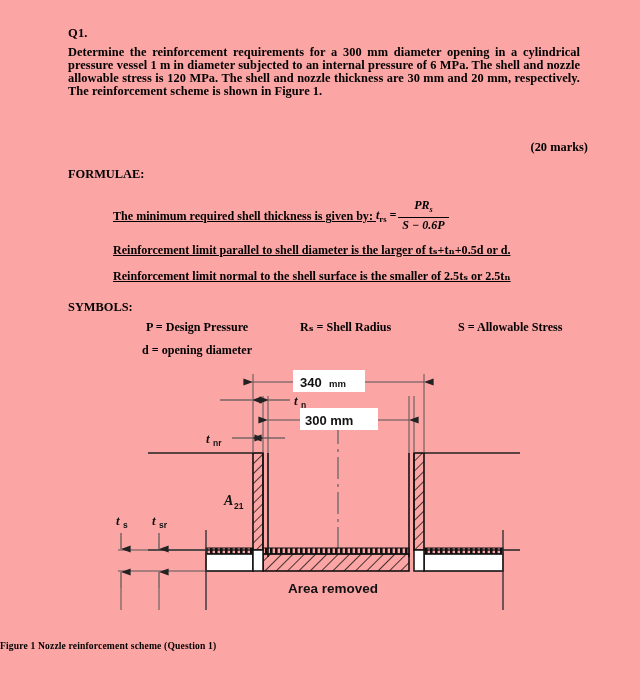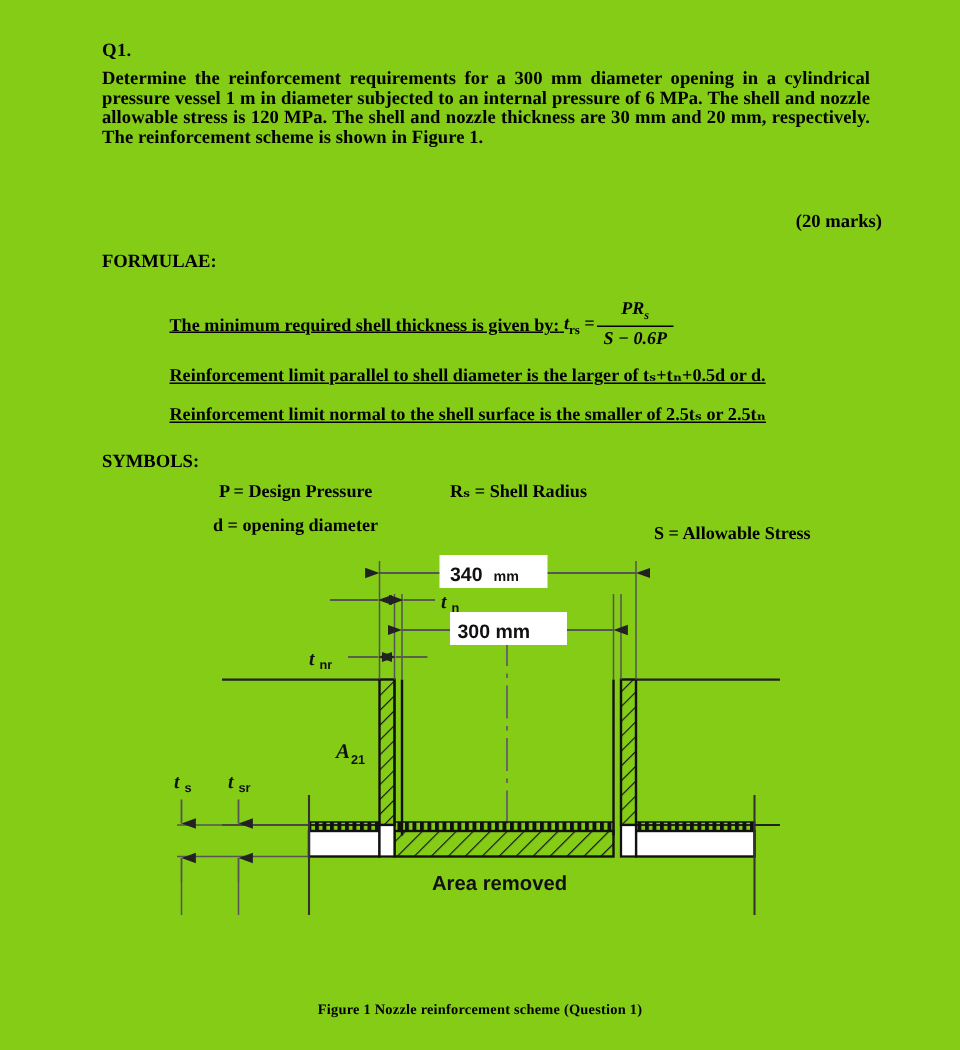--- a/index.html
+++ b/index.html
@@ -13,21 +13,21 @@
     position: relative;
     font-family: "Liberation Serif", "DejaVu Serif", serif;
     color: #000000;
     overflow: hidden;
   }
   .page {
     position: absolute;
     inset: 0;
     width: 640px;
     height: 700px;
-    background: #84cc16;
+    background: #fca5a5;
   }
 
   
   .q-label {
     position: absolute;
     left: 68px;
     top: 26px;
     font-size: 12.5px;
     font-weight: bold;
     letter-spacing: .2px;
@@ -128,37 +128,36 @@
     font-weight: bold;
   }
   .sym {
     position: absolute;
     font-size: 12.1px;
     font-weight: bold;
     white-space: nowrap;
   }
   .sym-p  { left: 146px; top: 320px; }
   .sym-r  { left: 300px; top: 320px; }
-  .sym-s  { left: 436px; top: 320px; margin-top: 28px; }
+  .sym-s  { left: 458px; top: 320px; }
   .sym-d  { left: 142px; top: 343px; }
 
   
   .figure {
     position: absolute;
     left: 0;
     top: 360px;
     width: 640px;
     height: 300px;
   }
   .fig-caption {
     position: absolute;
     left: 0;
-    top: 668px;
+    top: 640px;
     width: 640px;
-    text-align: center;
     font-size: 9.6px;
     font-weight: bold;
     letter-spacing: .15px;
   }
   svg { display: block; }
   .dimtext {
     font-family: "Liberation Sans", sans-serif;
     font-size: 13px;
     font-weight: bold;
     fill: #111;

